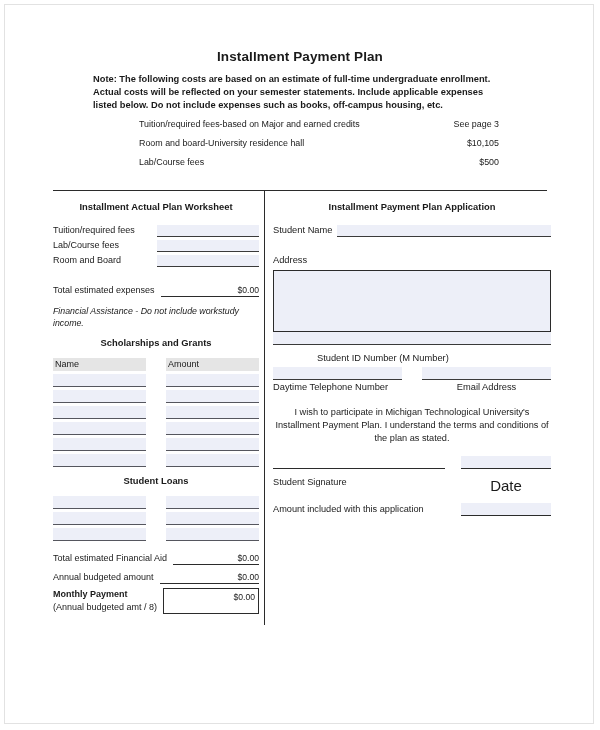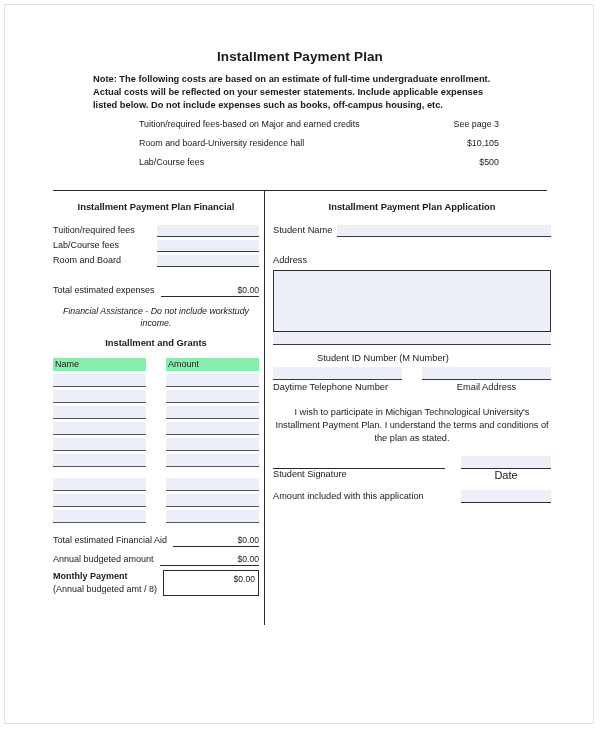--- a/index.html
+++ b/index.html
@@ -150,32 +150,31 @@
     align-items: flex-start;
     justify-content: flex-end;
     margin-left: 6px;
   }
 
   .italic-note {
     font-size: 8.8px;
     font-style: italic;
     line-height: 11.5px;
     margin-top: 9px;
-    text-align: center;
   }
 
   
   .tbl { margin-top: 2px; }
   .tbl-head {
     display: flex;
     gap: 20px;
   }
   .tbl-head .th {
     flex: 1 1 0;
-    background: #86efac;
+    background: #e5e5e5;
     font-size: 9px;
     padding: 1px 8px 2px 2px;
     box-sizing: border-box;
   }
   .tbl-row {
     display: flex;
     gap: 20px;
     margin-top: 3px;
   }
   .tbl-row .td {
@@ -257,24 +256,24 @@
   .sigrow .datefield {
     flex: 0 0 90px;
     height: 13px;
     background: #edeff8;
     border-bottom: 1.5px solid #2b2b2b;
     box-sizing: border-box;
   }
   .sigcaps {
     display: flex;
     gap: 16px;
-    margin-top: 0;
+    margin-top: 8px;
   }
   .sigcaps .c1 { flex: 1 1 0; font-size: 9.2px; }
-  .sigcaps .c2 { flex: 0 0 90px; font-size: 11px; text-align: center; }
+  .sigcaps .c2 { flex: 0 0 90px; font-size: 15px; text-align: center; }
 
   .amtrow {
     display: flex;
     gap: 16px;
     align-items: flex-end;
     margin-top: 9px;
   }
   .amtrow .lab { flex: 1 1 0; font-size: 9.2px; line-height: 13px; }
   .amtrow .fld2 {
     flex: 0 0 90px;
@@ -309,21 +308,21 @@
       <span class="lbl">Lab/Course fees</span>
       <span class="val">$500</span>
     </div>
   </div>
 
   <div class="hrule"></div>
   <div class="vrule"></div>
 
   <div class="col-left">
 
-    <div class="section-head">Installment Payment Plan Financial</div>
+    <div class="section-head">Installment Actual Plan Worksheet</div>
 
     <div class="lrow">
       <span class="lab">Tuition/required fees</span>
       <span class="fld"></span>
     </div>
     <div class="lrow">
       <span class="lab">Lab/Course fees</span>
       <span class="fld"></span>
     </div>
     <div class="lrow">
@@ -335,21 +334,21 @@
 
     <div class="total-row">
       <span class="lab">Total estimated expenses</span>
       <span class="amtwrap">$0.00</span>
     </div>
 
     <div class="italic-note">Financial Assistance - Do not include workstudy income.</div>
 
     <div class="spacer8"></div>
 
-    <div class="section-head sub">Installment and Grants</div>
+    <div class="section-head sub">Scholarships and Grants</div>
 
     <div class="tbl">
       <div class="tbl-head">
         <span class="th">Name</span>
         <span class="th">Amount</span>
       </div>
       <div class="tbl-row">
         <span class="td"></span>
         <span class="td"></span>
       </div>
@@ -370,20 +369,21 @@
         <span class="td"></span>
       </div>
       <div class="tbl-row">
         <span class="td"></span>
         <span class="td"></span>
       </div>
     </div>
 
     <div class="spacer8"></div>
 
+    <div class="section-head sub">Student Loans</div>
 
     <div class="tbl">
       <div class="tbl-row">
         <span class="td"></span>
         <span class="td"></span>
       </div>
       <div class="tbl-row">
         <span class="td"></span>
         <span class="td"></span>
       </div>

